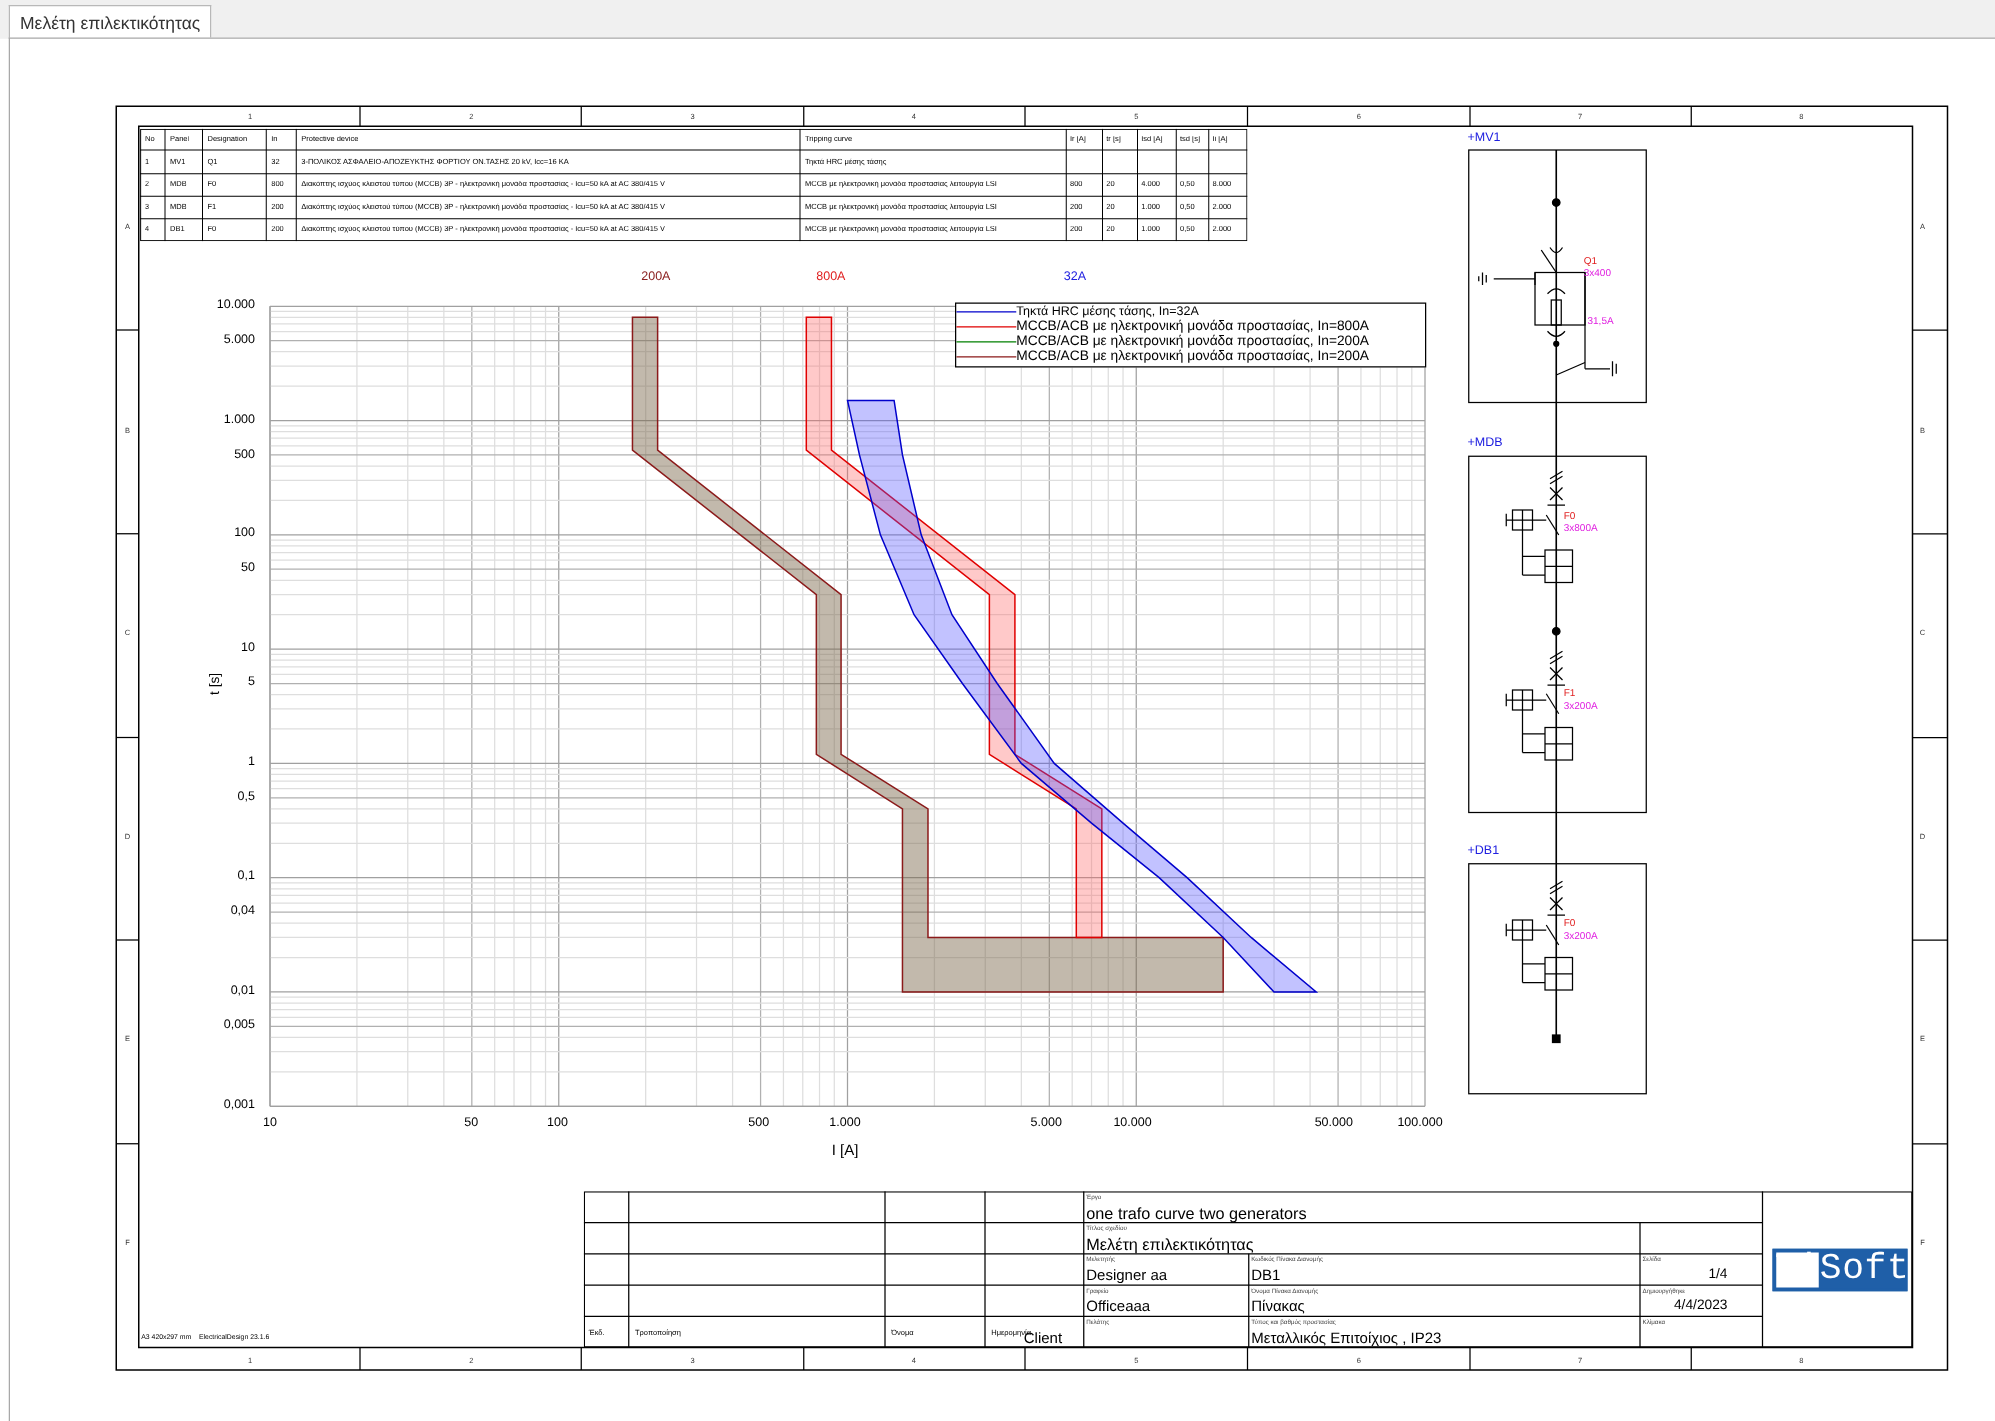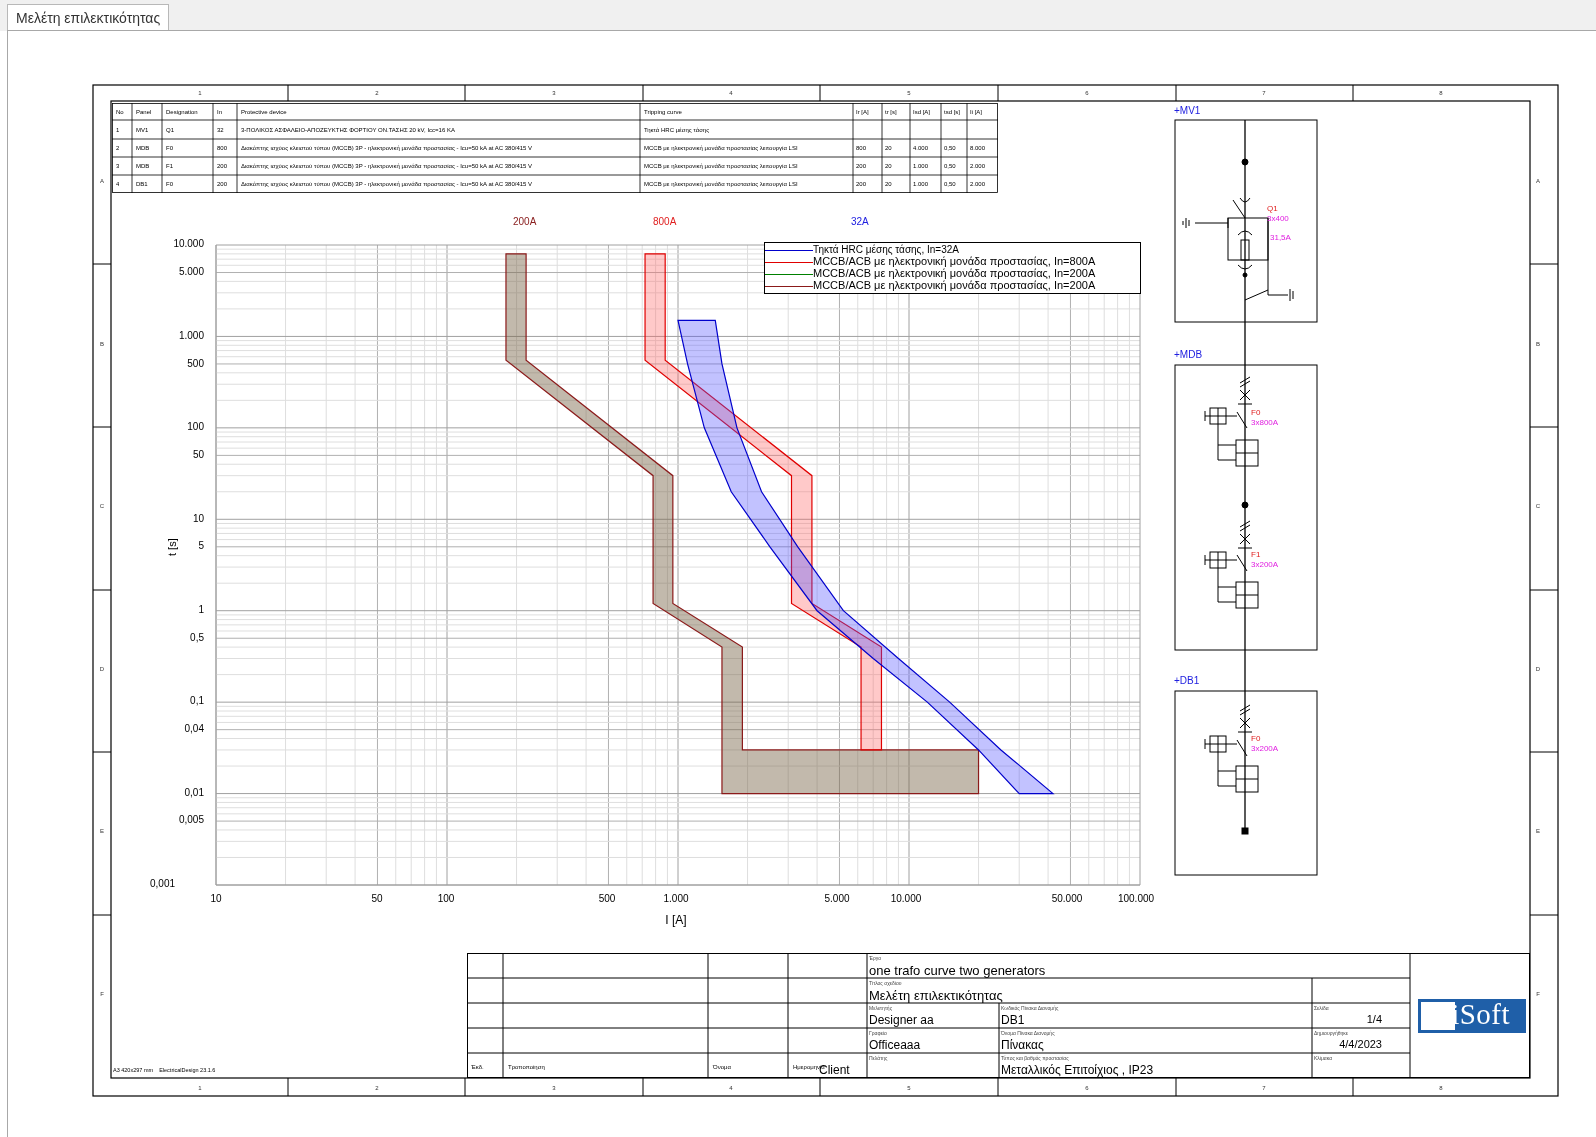--- a/index.html
+++ b/index.html
@@ -285,21 +285,21 @@
   <div class="abs" style="left:150px;top:421px;width:54px;text-align:right;font-size:10px">100</div>
   <div class="abs" style="left:150px;top:449px;width:54px;text-align:right;font-size:10px">50</div>
   <div class="abs" style="left:150px;top:513px;width:54px;text-align:right;font-size:10px">10</div>
   <div class="abs" style="left:150px;top:540px;width:54px;text-align:right;font-size:10px">5</div>
   <div class="abs" style="left:150px;top:604px;width:54px;text-align:right;font-size:10px">1</div>
   <div class="abs" style="left:150px;top:632px;width:54px;text-align:right;font-size:10px">0,5</div>
   <div class="abs" style="left:150px;top:695px;width:54px;text-align:right;font-size:10px">0,1</div>
   <div class="abs" style="left:150px;top:723px;width:54px;text-align:right;font-size:10px">0,04</div>
   <div class="abs" style="left:150px;top:787px;width:54px;text-align:right;font-size:10px">0,01</div>
   <div class="abs" style="left:150px;top:814px;width:54px;text-align:right;font-size:10px">0,005</div>
-  <div class="abs" style="left:150px;top:878px;width:54px;font-size:10px">0,001</div>
+  <div class="abs" style="left:150px;top:878px;width:54px;text-align:right;font-size:10px">0,001</div>
 
   <div class="abs" style="left:166px;top:556px;font-size:11px;transform:rotate(-90deg);transform-origin:left top;">t [s]</div>
 
   <div class="abs" style="left:196px;top:893px;width:40px;text-align:center;font-size:10px">10</div>
   <div class="abs" style="left:357px;top:893px;width:40px;text-align:center;font-size:10px">50</div>
   <div class="abs" style="left:426px;top:893px;width:40px;text-align:center;font-size:10px">100</div>
   <div class="abs" style="left:587px;top:893px;width:40px;text-align:center;font-size:10px">500</div>
   <div class="abs" style="left:656px;top:893px;width:40px;text-align:center;font-size:10px">1.000</div>
   <div class="abs" style="left:817px;top:893px;width:40px;text-align:center;font-size:10px">5.000</div>
   <div class="abs" style="left:886px;top:893px;width:40px;text-align:center;font-size:10px">10.000</div>
@@ -404,21 +404,21 @@
       <line x1="66" y1="679" x2="88" y2="679"></line>
     <line x1="48" y1="652" x2="48" y2="686"></line>
       <line x1="48" y1="671" x2="66" y2="671"></line>
       <line x1="48" y1="686" x2="66" y2="686"></line>
     <rect x="72" y="728" width="6" height="6" fill="#000"></rect>
   </g>
 </svg>
 <div class="abs" style="left:1174px;top:105px;font-size:10px;color:#2020e0">+MV1</div>
 <div class="abs" style="left:1267px;top:204px;font-size:8px;color:#e02020">Q1</div>
 <div class="abs" style="left:1267px;top:214px;font-size:8px;color:#e020e0">3x400</div>
-<div class="abs" style="left:1270px;top:233px;font-size:8px;color:#e020e0">31,5A</div>
+<div class="abs" style="left:1270px;top:252px;font-size:8px;color:#e020e0">31,5A</div>
 <div class="abs" style="left:1174px;top:349px;font-size:10px;color:#2020e0">+MDB</div>
 <div class="abs" style="left:1251px;top:408px;font-size:8px;color:#e02020">F0</div>
 <div class="abs" style="left:1251px;top:418px;font-size:8px;color:#e020e0">3x800A</div>
 <div class="abs" style="left:1251px;top:550px;font-size:8px;color:#e02020">F1</div>
 <div class="abs" style="left:1251px;top:560px;font-size:8px;color:#e020e0">3x200A</div>
 <div class="abs" style="left:1174px;top:675px;font-size:10px;color:#2020e0">+DB1</div>
 <div class="abs" style="left:1251px;top:734px;font-size:8px;color:#e02020">F0</div>
 <div class="abs" style="left:1251px;top:744px;font-size:8px;color:#e020e0">3x200A</div>
 
 <svg class="abs" style="left:467px;top:953px" width="1065" height="125">
@@ -458,15 +458,15 @@
 <div class="abs" style="left:1001px;top:1038px;font-size:12px">Πίνακας</div>
 <div class="abs" style="left:1314px;top:1030px;font-size:5px;color:#444">Δημιουργήθηκε</div>
 <div class="abs" style="left:1314px;top:1038px;width:68px;text-align:right;font-size:11px">4/4/2023</div>
 <div class="abs" style="left:869px;top:1055px;font-size:5px;color:#444">Πελάτης</div>
 <div class="abs" style="left:819px;top:1063px;font-size:12px">Client</div>
 <div class="abs" style="left:1001px;top:1055px;font-size:5px;color:#444">Τύπος και βαθμός προστασίας</div>
 <div class="abs" style="left:1001px;top:1063px;font-size:12px">Μεταλλικός Επιτοίχιος , IP23</div>
 <div class="abs" style="left:1314px;top:1055px;font-size:5px;color:#444">Κλίμακα</div>
 <div class="abs" style="left:1418px;top:999px;width:108px;height:34px;background:#1f5fa8;border:2px solid #1f5fa8;box-sizing:border-box;">
   <div style="position:absolute;left:1px;top:1px;width:34px;height:28px;background:#fff;"></div>
-  <div style="position:absolute;left:0;top:-3px;width:104px;text-align:center;font-family:Liberation Serif, serif;font-size:29px;color:#fff;letter-spacing:0.5px;">TiSoft</div>
+  <div style="position:absolute;left:0;top:-3px;width:104px;text-align:center;font-family:Liberation Mono, monospace;font-size:29px;color:#fff;letter-spacing:0.5px;">TiSoft</div>
 </div>
 <div class="abs" style="left:113px;top:1067px;font-size:5.5px;white-space:pre">A3 420x297 mm    ElectricalDesign 23.1.6</div>
 
 </body></html>

